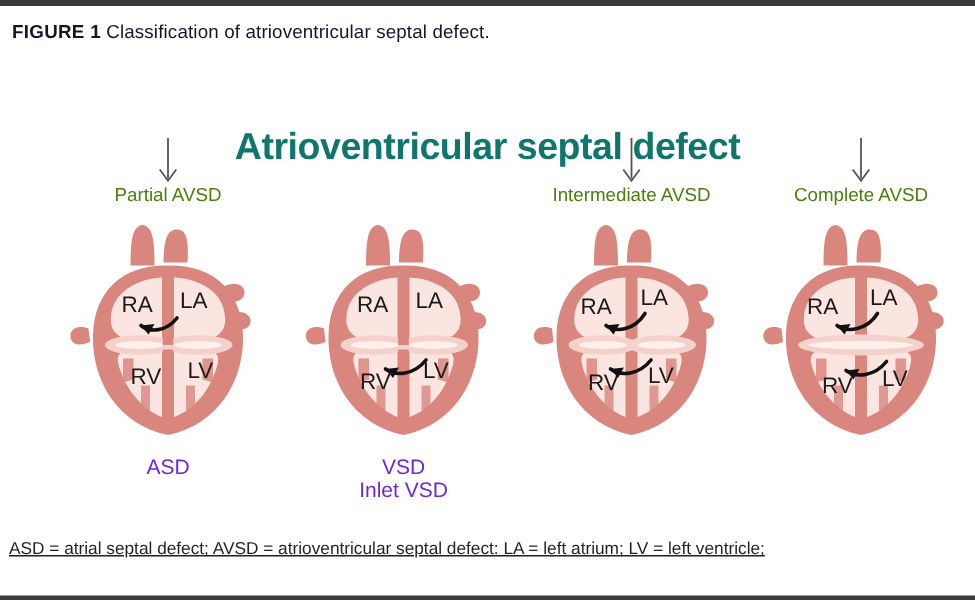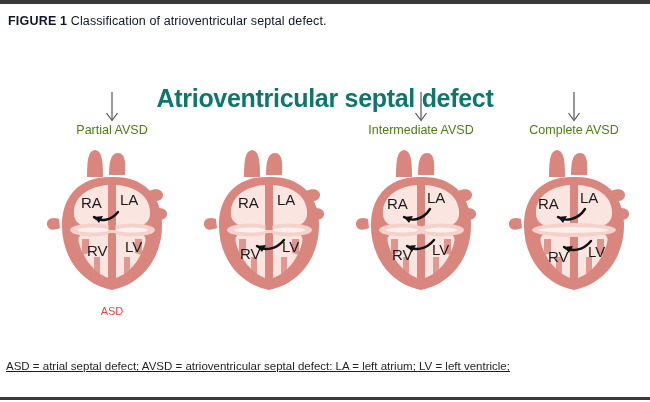--- a/index.html
+++ b/index.html
@@ -64,23 +64,23 @@
     color:#4d7c0f;
     white-space:nowrap;
   }
   .heart-wrap{
     position:absolute;top:52px;left:0;width:160px;height:158px;
     display:flex;align-items:center;justify-content:center;
   }
   .defect-label{
     position:absolute;top:212px;left:-20px;width:200px;
     text-align:center;
-    font-size:11px;
+    font-size:14px;
     line-height:15px;
-    color:#ef4444;
+    color:#6d28d9;
   }
   .defect-label .ln{display:block;white-space:nowrap;}
 
   .footnote{
     position:absolute;top:358px;left:6px;width:640px;
     font-size:11.5px;
     line-height:16.5px;
     color:#231f20;
     text-decoration:underline;
   }
@@ -197,20 +197,24 @@
         <text class="hv-label" x="36" y="61">RA</text>
         <text class="hv-label" x="75" y="58">LA</text>
         <text class="hv-label" x="38" y="112">RV</text>
         <text class="hv-label" x="80" y="105">LV</text>
         <g>
           <path d="M82,93 C74,103 62,104 55,99" fill="none" stroke="#111" stroke-width="2.4" stroke-linecap="round"></path>
           <polygon points="55,99 64,98 60,105" fill="#111"></polygon>
         </g>
       </svg>
     </div>
+    <div class="defect-label">
+      <span class="ln">VSD</span>
+      <span class="ln">Inlet VSD</span>
+    </div>
   </div>
 
   <div class="col col-2">
     <div class="arrow-down">
       <svg width="18" height="32" viewBox="0 0 18 32">
         <line x1="9" y1="0" x2="9" y2="27" stroke="#555" stroke-width="1.2"></line>
         <polyline points="3.5,21 9,28.5 14.5,21" fill="none" stroke="#555" stroke-width="1.2"></polyline>
       </svg>
     </div>
     <div class="col-label">Intermediate AVSD</div>

